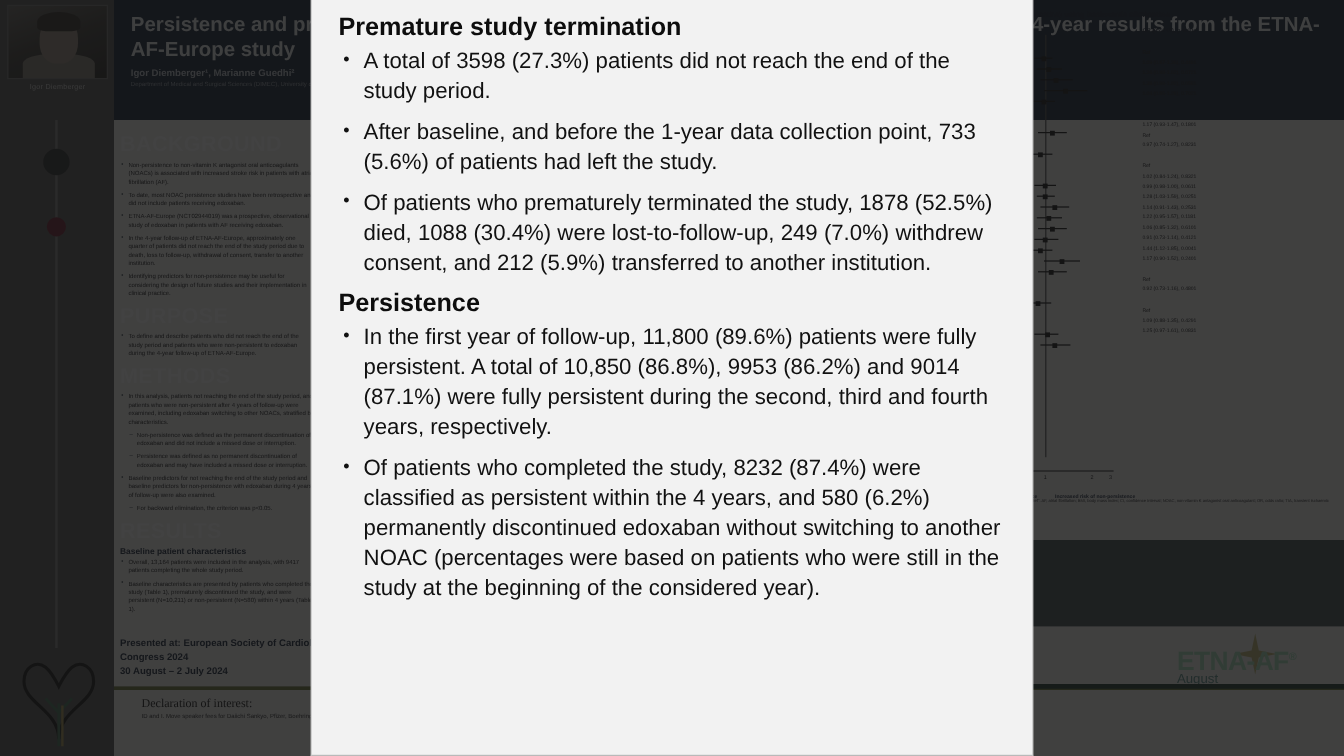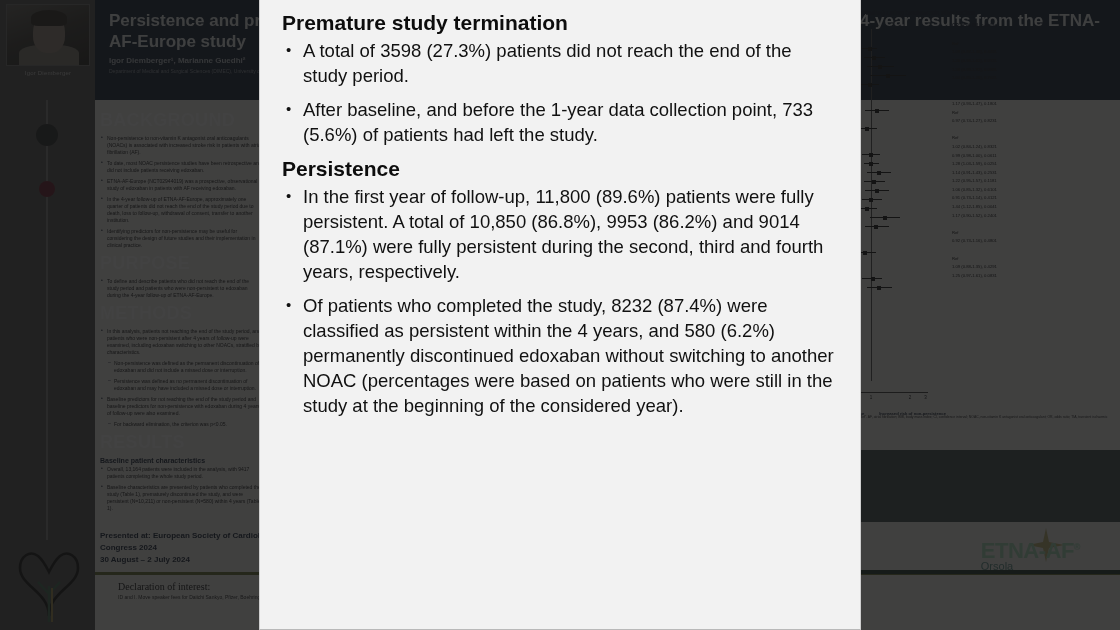--- a/index.html
+++ b/index.html
@@ -473,33 +473,34 @@
     </div>
 
     <div class="p-band"></div>
     <div class="p-band-text">... a small number completely stopped anticoagulant therapy</div>
 
     <svg class="etna-spark" viewBox="0 0 44 34">
       <path d="M22 0 L25 14 L40 17 L25 20 L22 34 L19 20 L4 17 L19 14 Z" fill="#c9b42a" opacity="0.85"></path>
     </svg>
     <div class="etna-logo">
       <div class="l1"><span>ETNA-AF</span><sup>®</sup></div>
-      <div class="l2">Orsola</div>
+      <div class="l2">August</div>
     </div>
     <div class="p-green-bar"></div>
   </div>
 
   <div id="scrim"></div>
 
   <div id="overlay">
 
     <h2>Premature study termination</h2>
     <ul>
       <li>A total of 3598 (27.3%) patients did not reach the end of the study period.</li>
       <li>After baseline, and before the 1-year data collection point, 733 (5.6%) of patients had left the study.</li>
+      <li>Of patients who prematurely terminated the study, 1878 (52.5%) died, 1088 (30.4%) were lost-to-follow-up, 249 (7.0%) withdrew consent, and 212 (5.9%) transferred to another institution.</li>
     </ul>
 
     <h2 class="second">Persistence</h2>
     <ul>
       <li>In the first year of follow-up, 11,800 (89.6%) patients were fully persistent. A total of 10,850 (86.8%), 9953 (86.2%) and 9014 (87.1%) were fully persistent during the second, third and fourth years, respectively.</li>
       <li>Of patients who completed the study, 8232 (87.4%) were classified as persistent within the 4 years, and 580 (6.2%) permanently discontinued edoxaban without switching to another NOAC (percentages were based on patients who were still in the study at the beginning of the considered year).</li>
     </ul>
   </div>
 
 </div>

